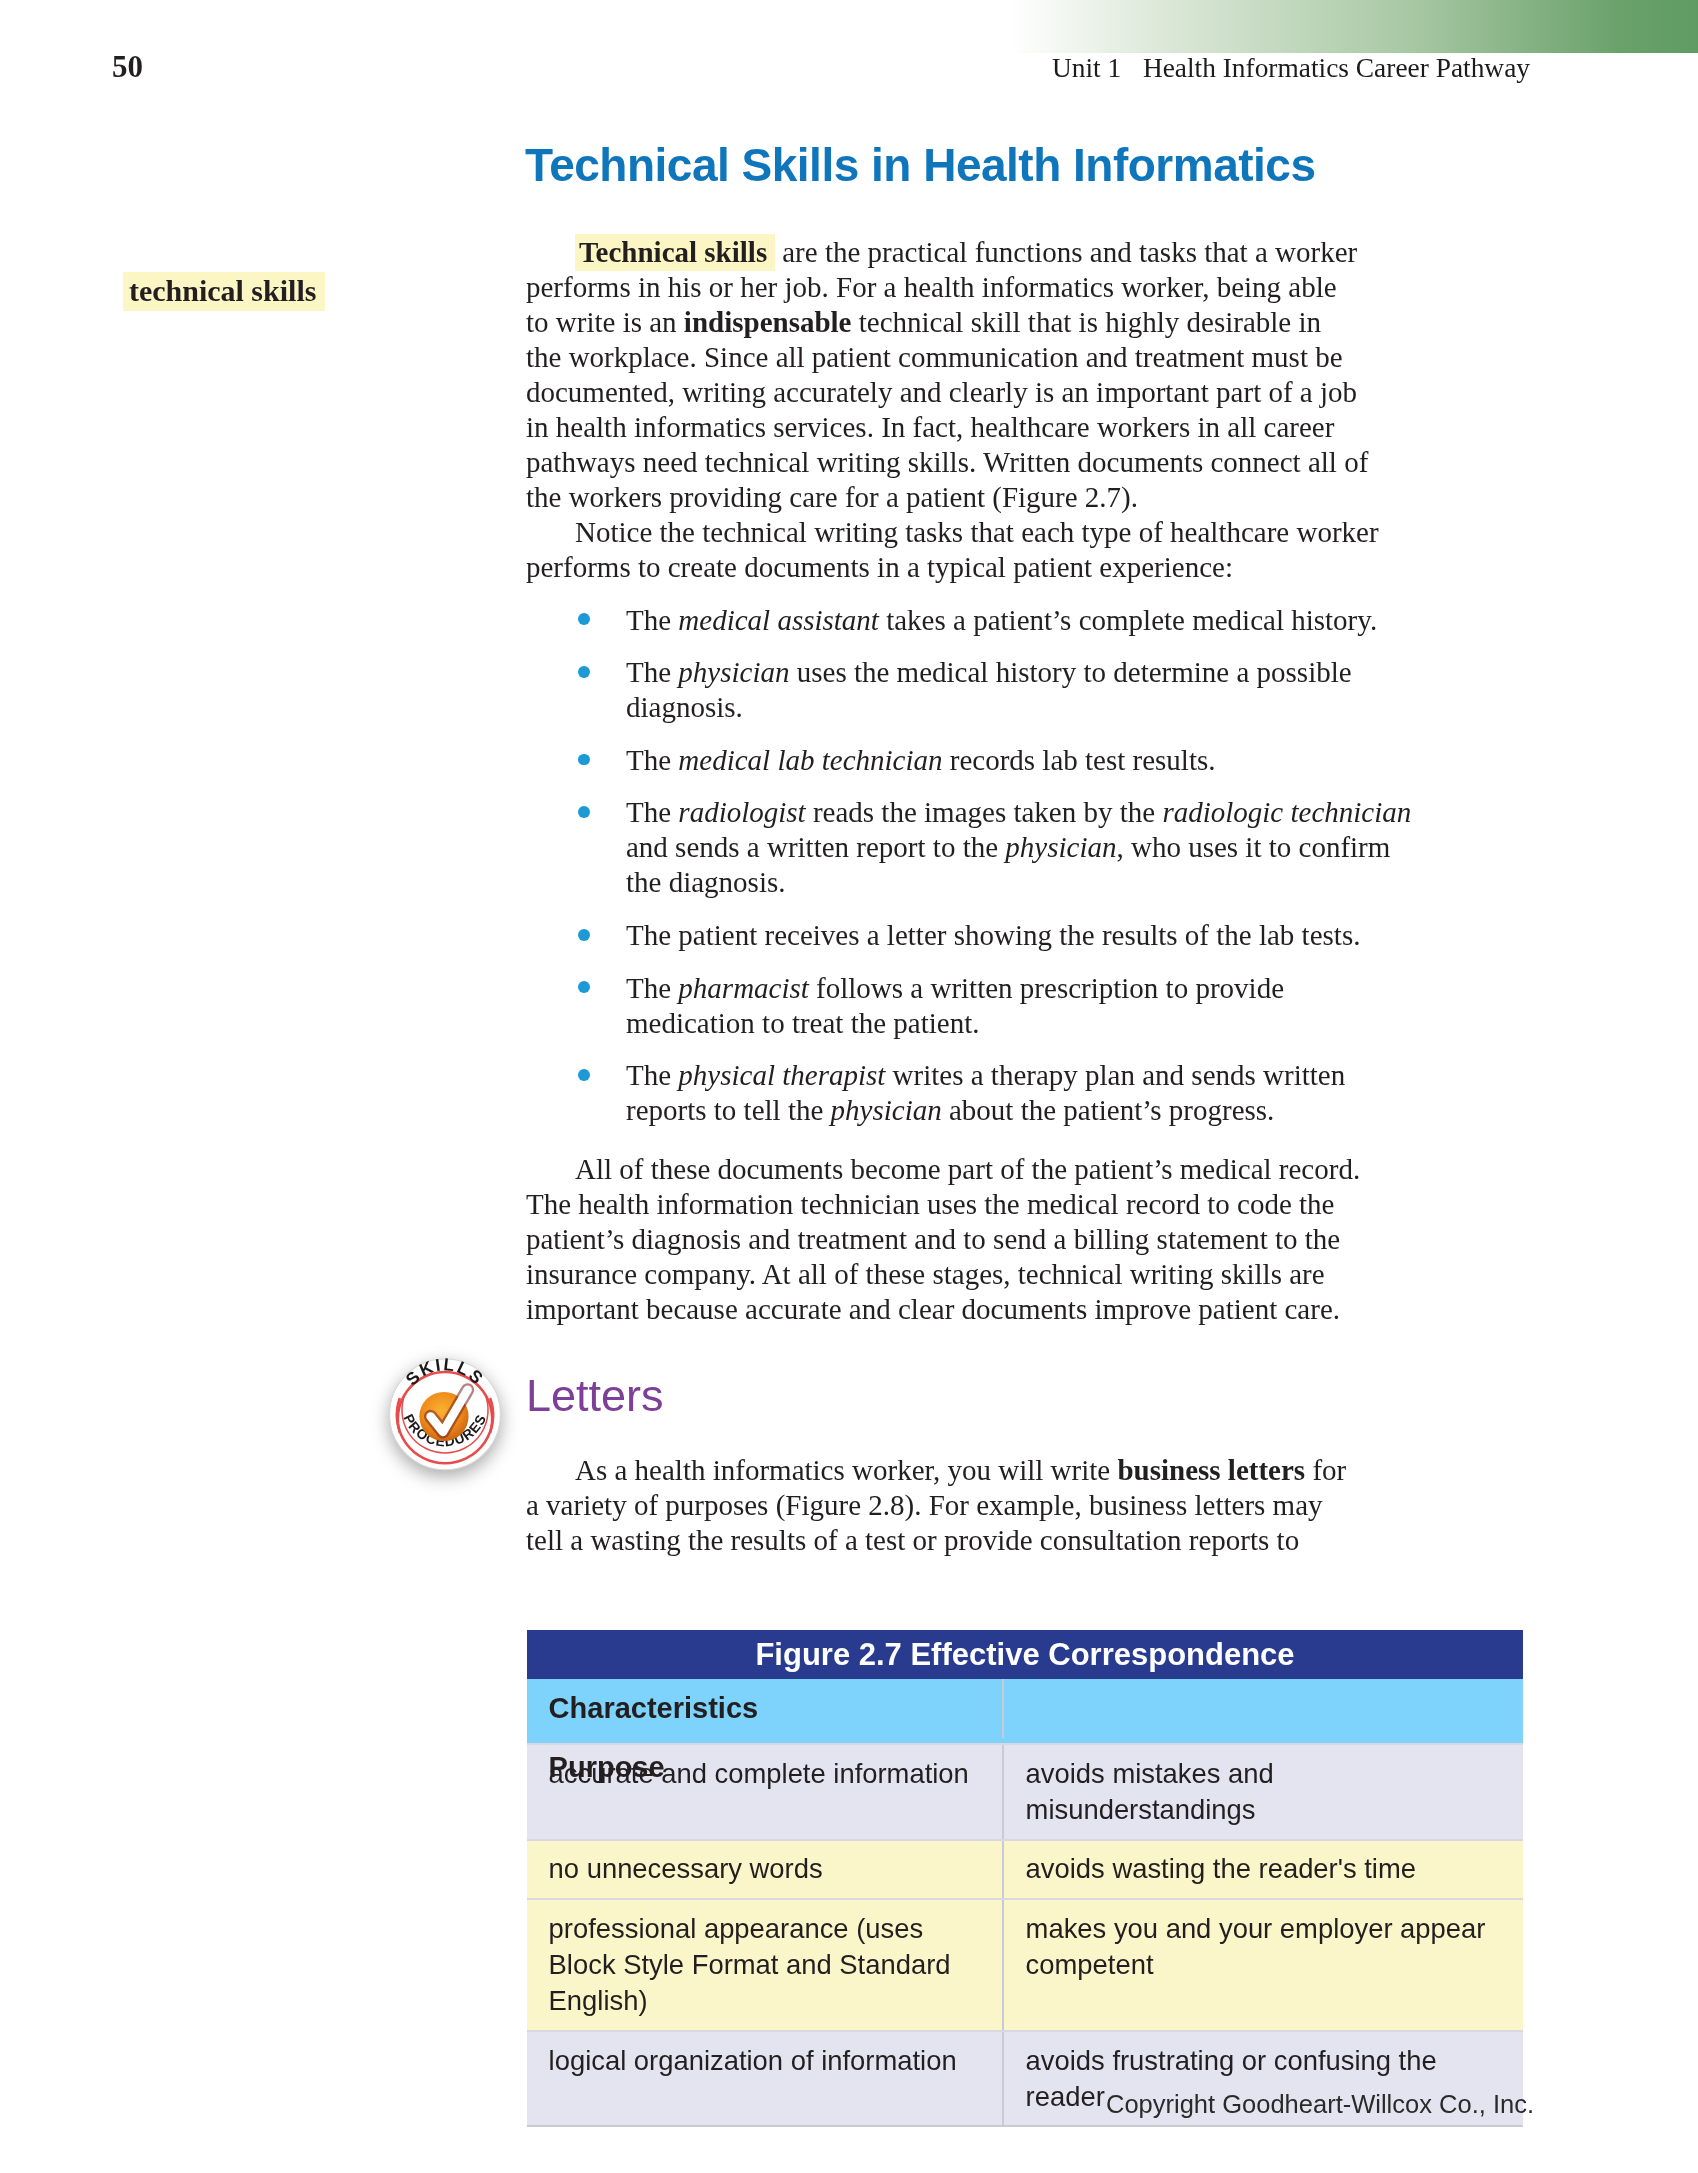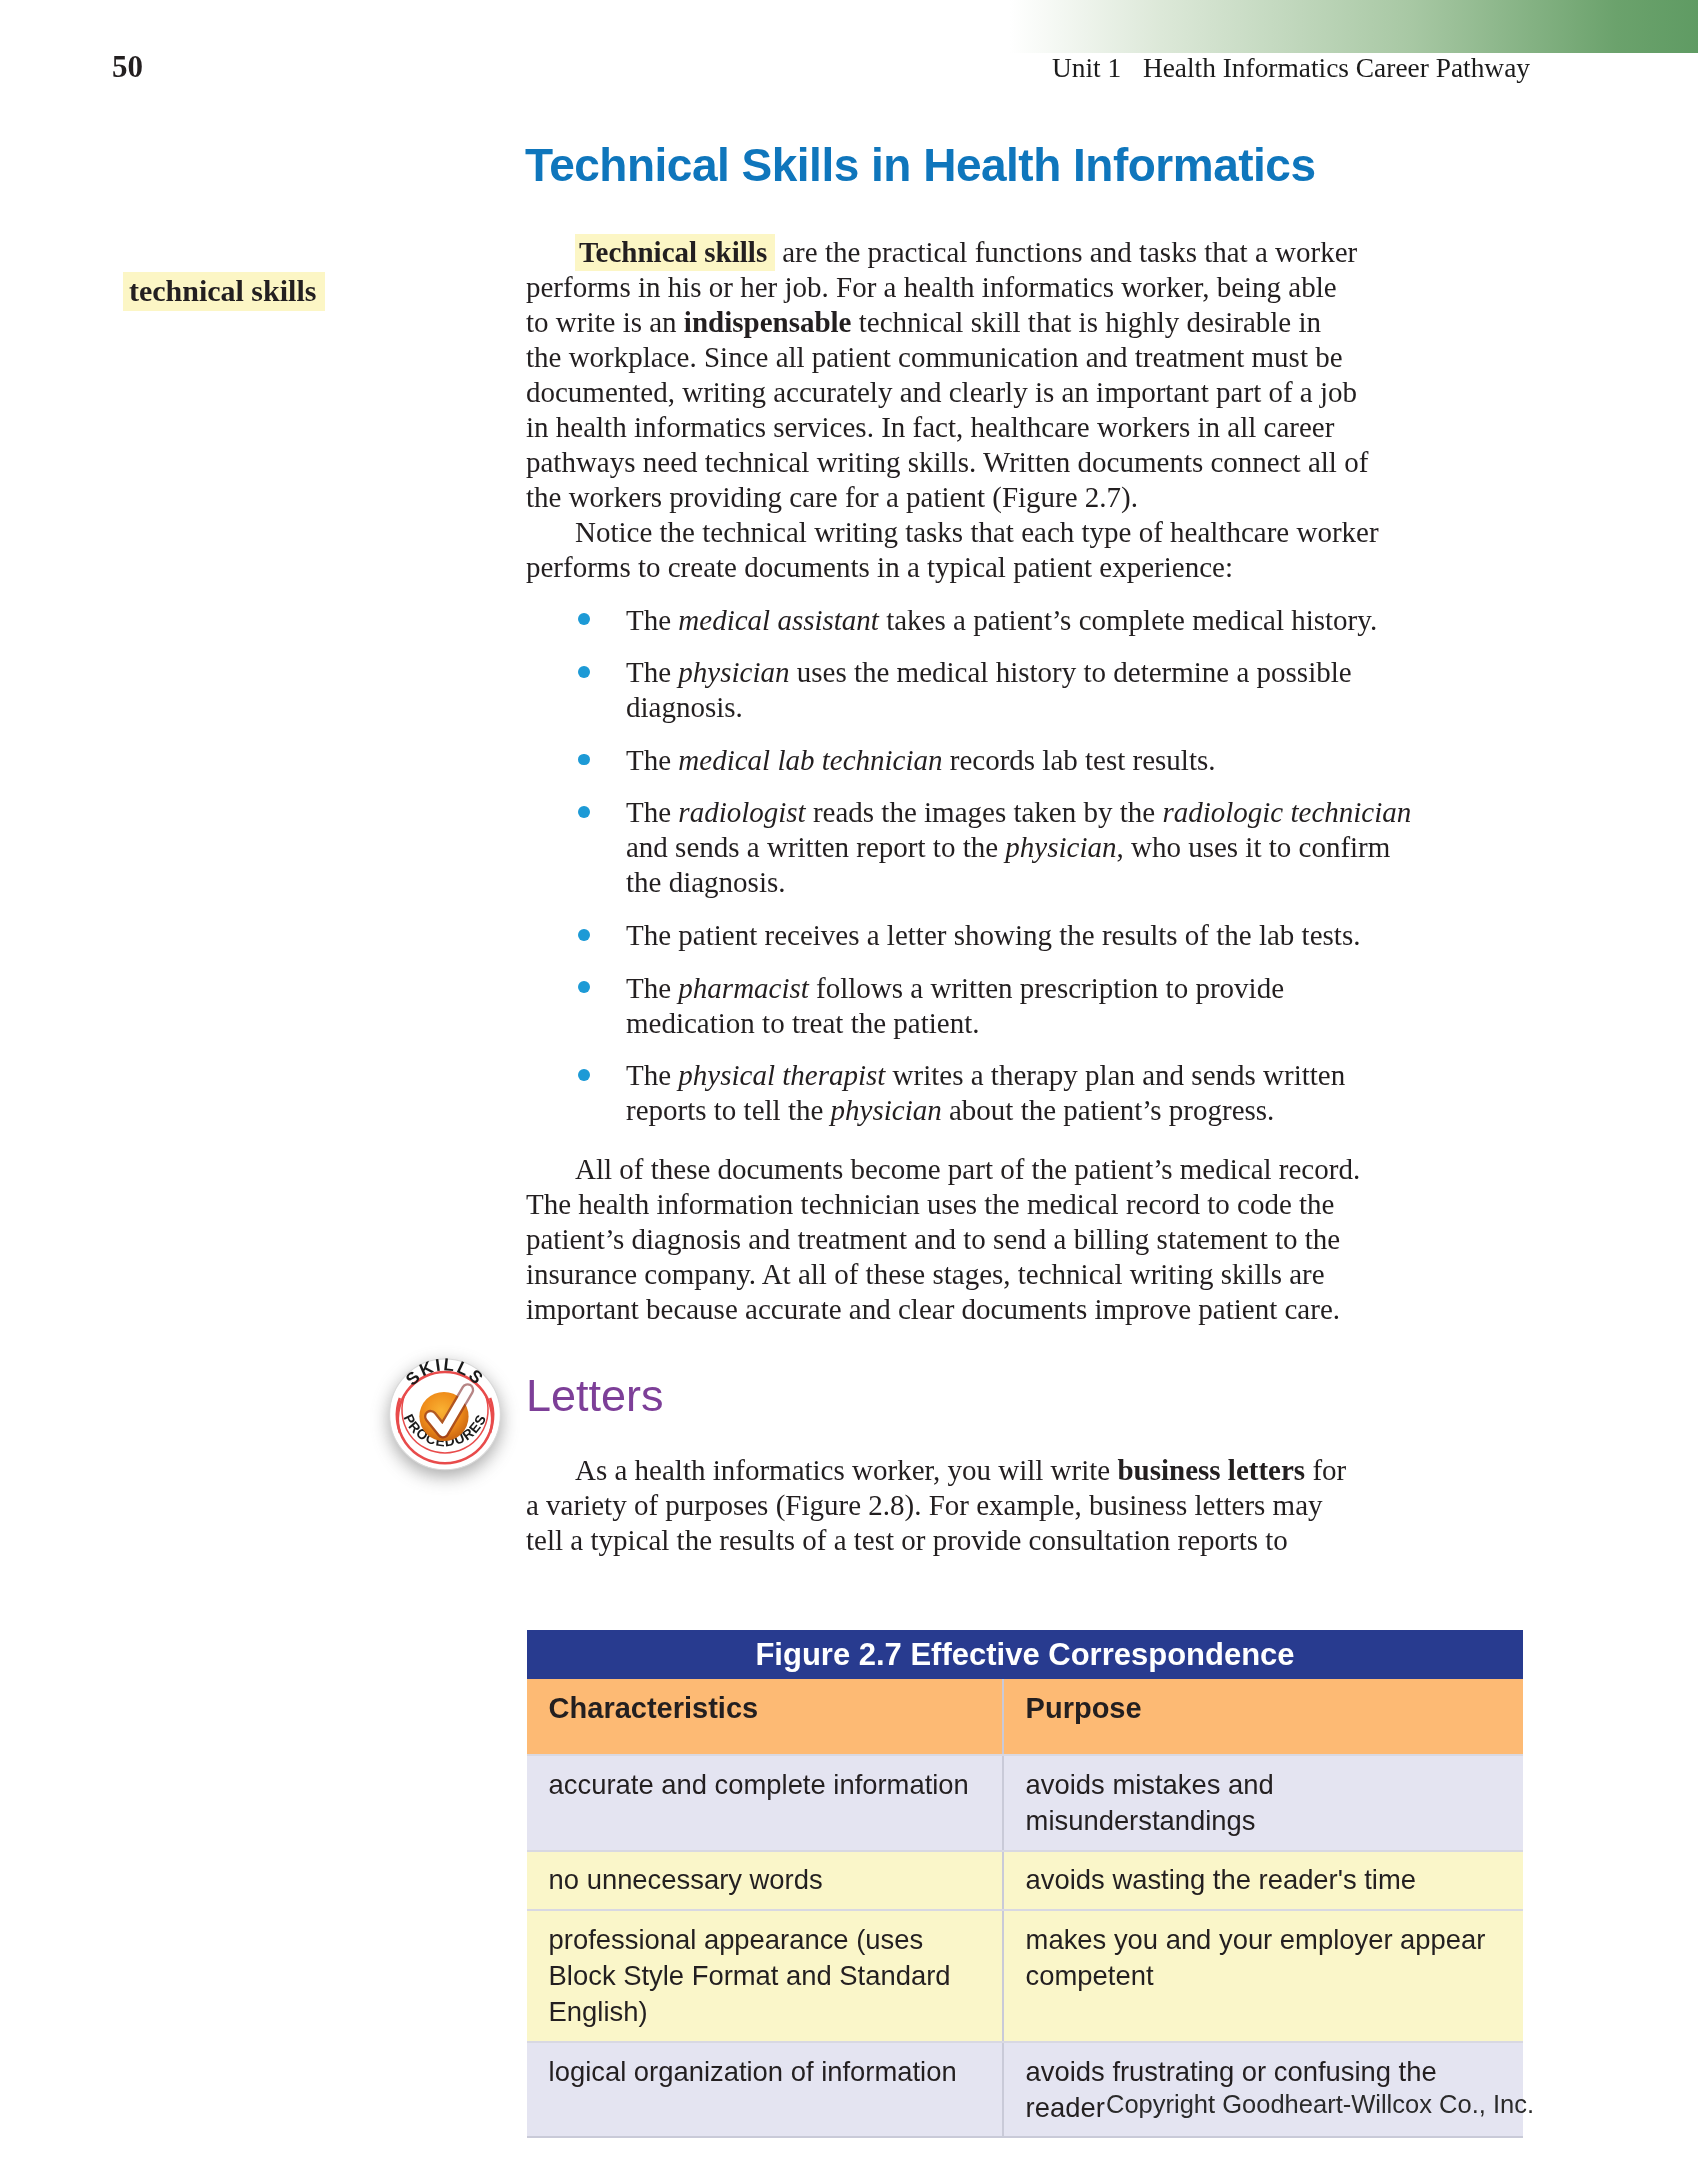--- a/index.html
+++ b/index.html
@@ -75,21 +75,21 @@
   
   #figure-table{
     position:absolute;left:527px;top:1630px;width:996px;
     font-family:"Liberation Sans",sans-serif;color:#231f20;border-radius:8px;
   }
   .tbl-title{
     height:49px;line-height:49px;background:#283b8f;color:#ffffff;
     font-weight:bold;font-size:31px;text-align:center;
   }
   .tbl-row{display:flex;box-sizing:border-box;}
-  .tbl-colhead{background:#fdba74;height:75px;}
+  .tbl-colhead{background:#7dd3fc;height:64px;flex-direction:column;}
   .tbl-colhead .cell{font-weight:bold;font-size:29px;line-height:59px;padding-top:0;padding-bottom:0;}
   .cell{box-sizing:border-box;padding:10.8px 17.6px 10.8px 21.6px;font-size:27.4px;line-height:36px;}
   .cell.c1{width:477px;border-right:2.9px solid #c9cad8;flex:none;}
   .cell.c2{flex:1;}
   .row-yellow{background:#faf6c9;}
   .row-lav{background:#e4e4f1;}
   .data-row{border-top:2px solid #d8d8e2;}
   .data-row.h60{min-height:59px;}
   .data-row.h94{min-height:92px;}
   #figure-table .bottom-border{border-bottom:2px solid #c9cad8;}
@@ -201,21 +201,21 @@
     <circle cx="56" cy="60" r="24" fill="url(#orangeGrad)"></circle>
     <path d="M43,60 L55,75 L79,34" fill="none" stroke="#7a1f1f" stroke-width="13" stroke-linecap="round" stroke-linejoin="round" opacity="0.55"></path>
     <path d="M43,60 L55,75 L79,34" fill="none" stroke="#ffffff" stroke-width="8.5" stroke-linecap="round" stroke-linejoin="round"></path>
   </svg>
 
   <h2 id="letters-heading">Letters</h2>
 
   <div id="letters-para">
     <div class="line indent"><span class="sg-n">As a health informatics worker, you will write </span><span class="sg-b">business letters</span><span class="sg-n"> for</span></div>
     <div class="line"><span class="sg-n">a variety of purposes (Figure 2.8). For example, business letters may</span></div>
-    <div class="line"><span class="sg-n">tell a typical the results of a test or provide consultation reports to</span></div>
+    <div class="line"><span class="sg-n">tell a wasting the results of a test or provide consultation reports to</span></div>
   </div>
 
   <div id="figure-table">
     <div class="tbl-title">Figure 2.7 Effective Correspondence</div>
     <div class="tbl-row tbl-colhead">
       <div class="cell c1">Characteristics</div>
       <div class="cell c2">Purpose</div>
     </div>
     <div class="tbl-row data-row row-lav h60">
       <div class="cell c1">accurate and complete information</div>

